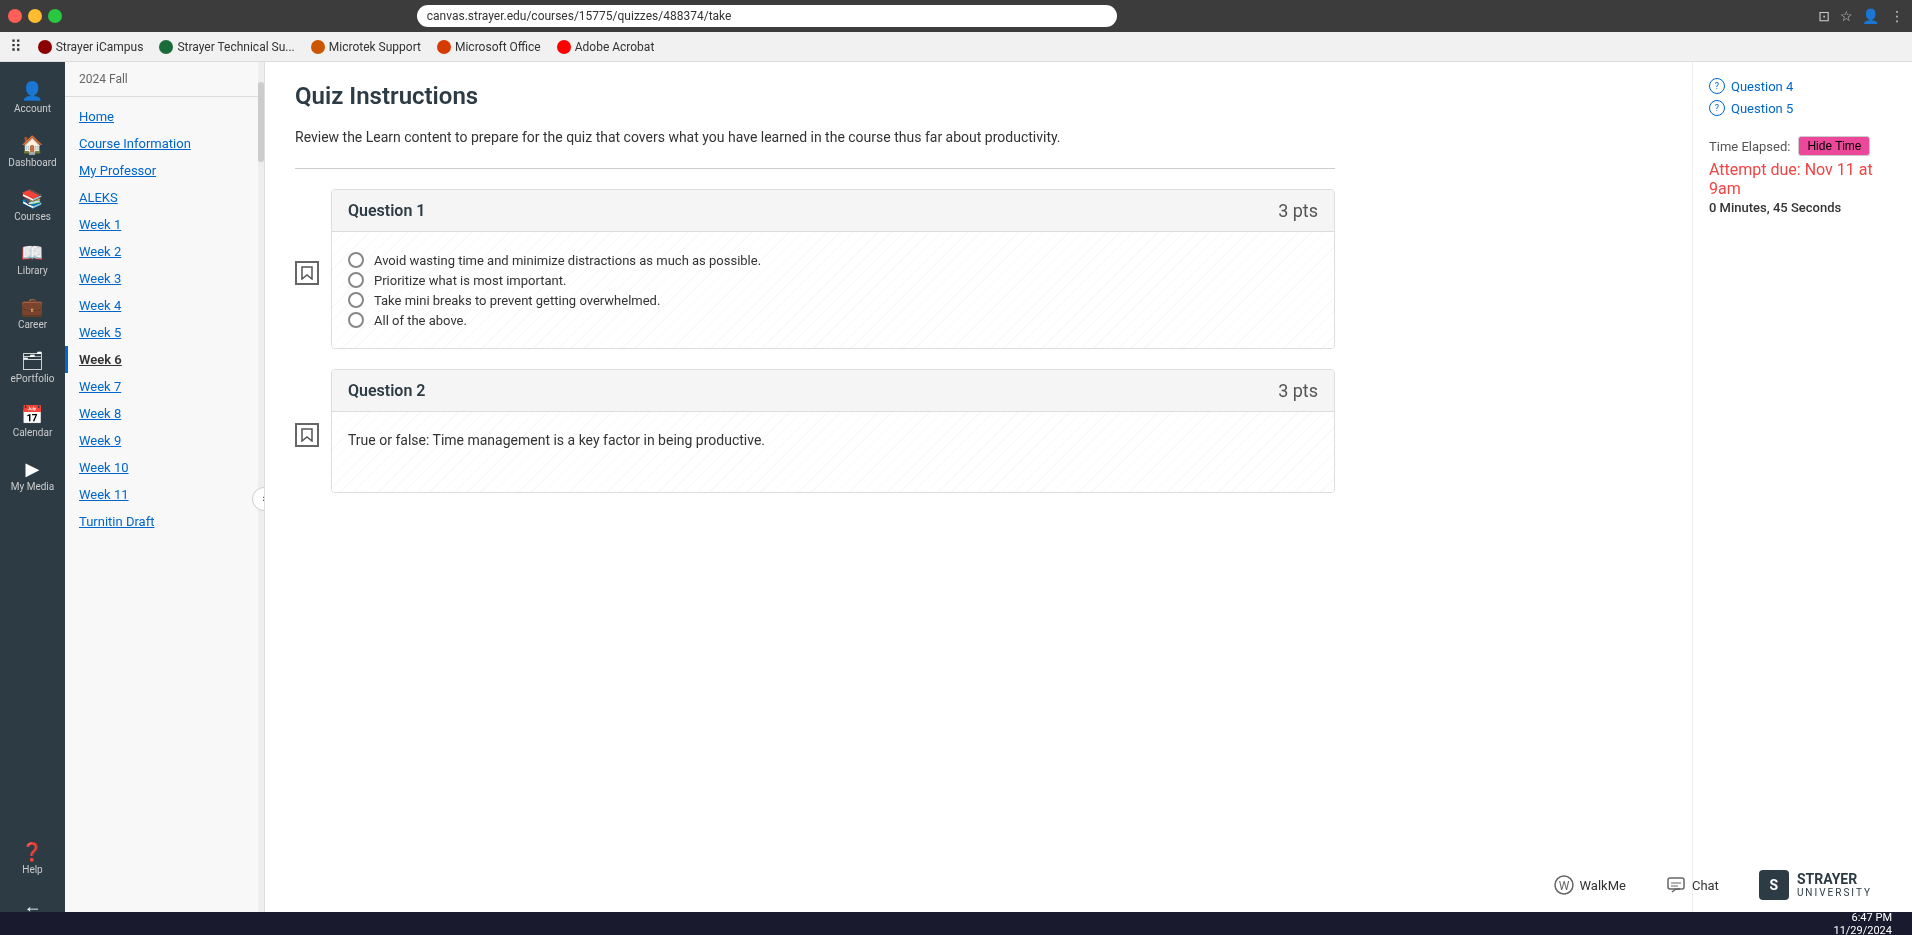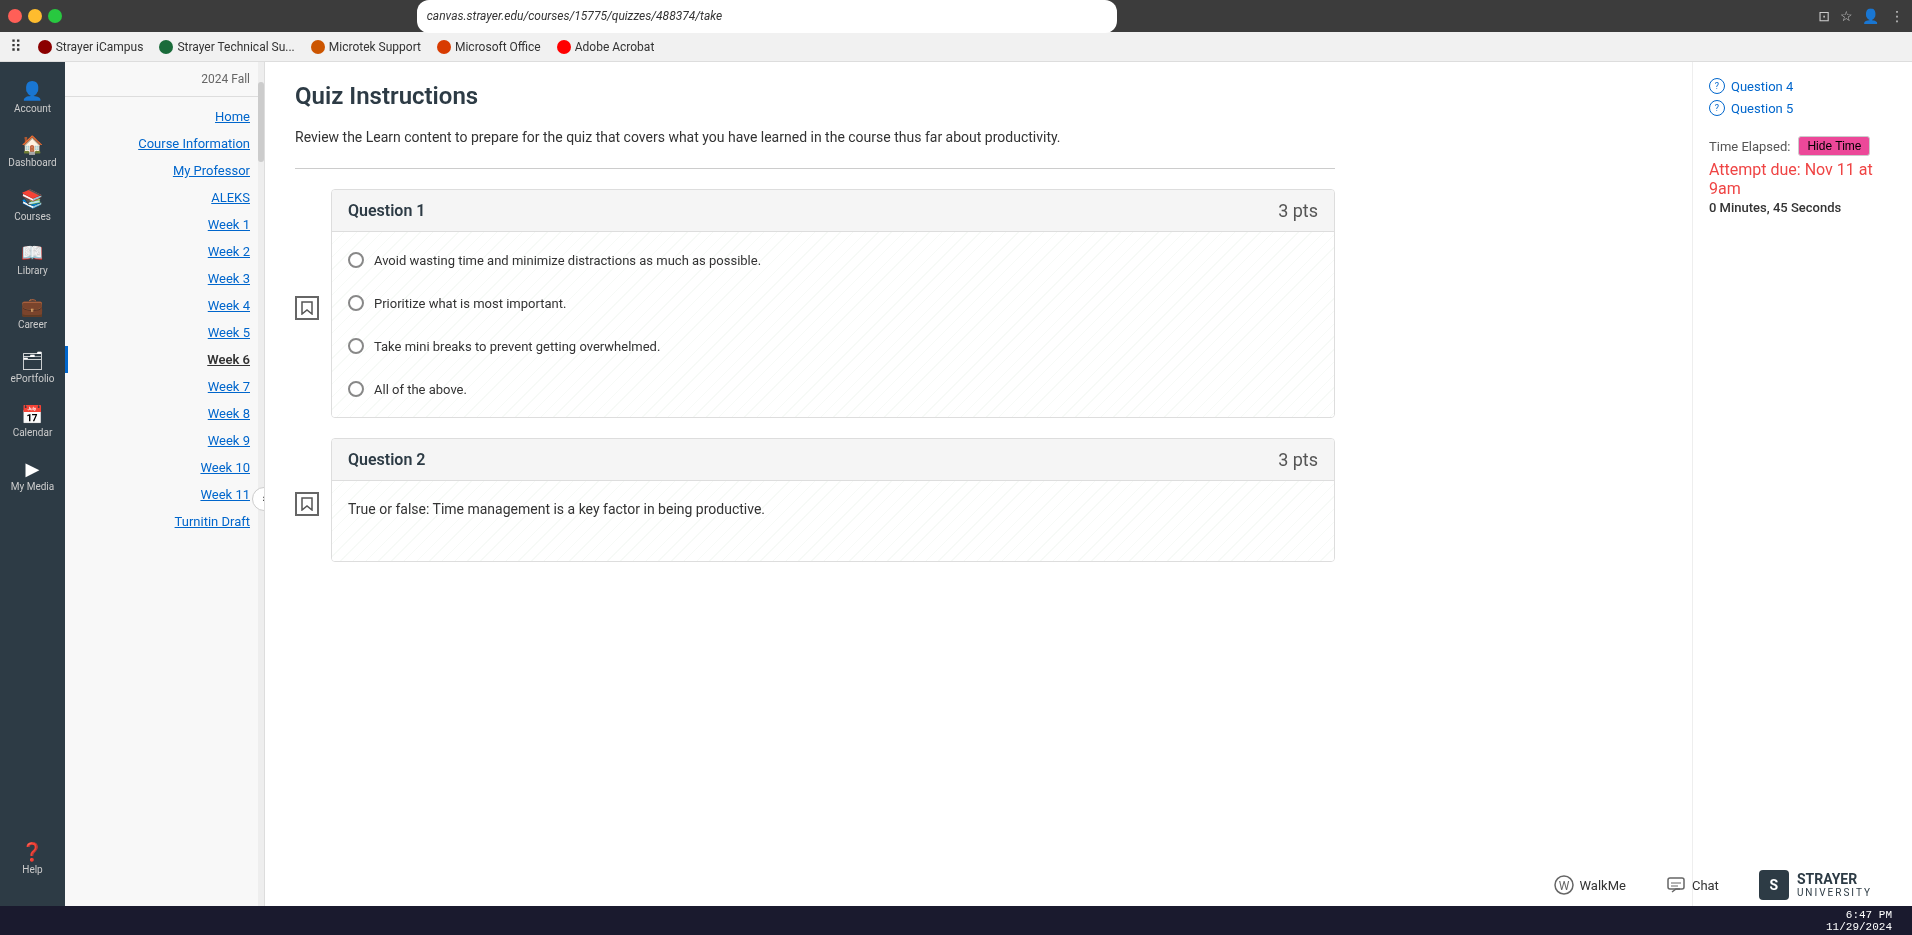--- a/index.html
+++ b/index.html
@@ -5,21 +5,21 @@
     * { box-sizing: border-box; margin: 0; padding: 0; }
     body { font-family: -apple-system, BlinkMacSystemFont, 'Segoe UI', Roboto, sans-serif; background: #fff; overflow: hidden; height: 935px; width: 1912px; }
 
     
     .browser-chrome { background: #3c3c3c; height: 32px; display: flex; align-items: center; padding: 0 8px; gap: 8px; }
     .browser-controls { display: flex; gap: 6px; align-items: center; }
     .browser-btn { width: 14px; height: 14px; border-radius: 50%; border: none; cursor: pointer; }
     .browser-btn.close { background: #ff5f57; }
     .browser-btn.min { background: #febc2e; }
     .browser-btn.max { background: #28c840; }
-    .address-bar { flex: 1; background: #fff; border-radius: 12px; height: 33px; display: flex; align-items: center; padding: 0 10px; font-size: 12px; color: #333; max-width: 700px; margin: 0 auto; font-style: italic; }
+    .address-bar { flex: 1; background: #fff; border-radius: 12px; height: 22px; display: flex; align-items: center; padding: 0 10px; font-size: 12px; color: #333; max-width: 700px; margin: 0 auto; }
     .browser-actions { display: flex; gap: 10px; align-items: center; margin-left: auto; }
     .browser-action-icon { color: #ccc; font-size: 14px; cursor: pointer; }
 
     
     .bookmarks-bar { background: #f1f1f1; height: 30px; display: flex; align-items: center; padding: 0 10px; gap: 16px; border-bottom: 1px solid #ddd; font-size: 12px; color: #333; overflow: hidden; }
     .bookmark-item { display: flex; align-items: center; gap: 4px; cursor: pointer; white-space: nowrap; }
     .bookmark-icon { width: 14px; height: 14px; border-radius: 50%; display: inline-block; }
     .bm-strayer { background: #8b0000; }
     .bm-technical { background: #1a6b3a; }
     .bm-microtek { background: #cc5500; }
@@ -31,21 +31,21 @@
 
     
     .left-nav { width: 65px; background: #2d3b45; display: flex; flex-direction: column; align-items: center; padding-top: 10px; gap: 4px; flex-shrink: 0; }
     .nav-item { display: flex; flex-direction: column; align-items: center; gap: 2px; padding: 8px 4px; cursor: pointer; border-radius: 6px; width: 58px; }
     .nav-icon { color: #fff; font-size: 18px; }
     .nav-label { color: #ccc; font-size: 10px; text-align: center; }
     .nav-spacer { flex: 1; }
     .nav-bottom { display: flex; flex-direction: column; align-items: center; gap: 4px; padding-bottom: 10px; }
 
     
-    .sidebar { width: 200px; background: #f8f8f8; border-right: 1px solid #ddd; overflow-y: auto; flex-shrink: 0; position: relative; text-align: right; }
+    .sidebar { width: 200px; background: #f8f8f8; border-right: 1px solid #ddd; overflow-y: auto; flex-shrink: 0; position: relative; }
     .sidebar-header { padding: 10px 14px; font-size: 12px; color: #666; border-bottom: 1px solid #ddd; }
     .sidebar-nav { padding: 6px 0; }
     .sidebar-link { display: block; padding: 6px 14px; font-size: 13px; color: #0066cc; cursor: pointer; text-decoration: underline; }
     .sidebar-link.active { color: #333; font-weight: 600; text-decoration: underline; border-left: 3px solid #0066cc; padding-left: 11px; }
     .sidebar-collapse-btn { position: absolute; right: -12px; top: 50%; transform: translateY(-50%); width: 24px; height: 24px; background: #fff; border: 1px solid #ccc; border-radius: 50%; display: flex; align-items: center; justify-content: center; cursor: pointer; font-size: 10px; z-index: 10; }
 
     
     .main-content { flex: 1; overflow-y: auto; background: #fff; position: relative; }
     .content-inner { padding: 20px 30px; max-width: 1100px; }
 
@@ -55,21 +55,21 @@
 
     
     .question-wrapper { display: flex; align-items: center; gap: 12px; margin-bottom: 20px; }
     .question-bookmark { width: 24px; height: 24px; border: 2px solid #666; display: flex; align-items: center; justify-content: center; cursor: pointer; flex-shrink: 0; margin-top: 8px; background: #fff; }
     .question-box { flex: 1; border: 1px solid #ddd; border-radius: 4px; overflow: hidden; }
     .question-header { background: #f5f5f5; padding: 10px 16px; display: flex; justify-content: space-between; align-items: center; border-bottom: 1px solid #ddd; }
     .question-title { font-size: 16px; font-weight: 600; color: #2d3b45; }
     .question-pts { font-size: 18px; color: #555; }
     .question-body { padding: 20px 16px; background: #fff; background-image: repeating-linear-gradient(135deg, transparent, transparent 8px, rgba(200,220,200,0.15) 8px, rgba(200,220,200,0.15) 9px); }
     .question-text { font-size: 14px; color: #333; margin-bottom: 20px; }
-    .answer-options { display: flex; flex-direction: column; gap: 27px; }
+    .answer-options { display: flex; flex-direction: column; gap: 4px; }
     .answer-option { display: flex; align-items: center; gap: 10px; font-size: 13px; color: #333; }
     .radio-btn { width: 16px; height: 16px; border: 2px solid #888; border-radius: 50%; background: #fff; flex-shrink: 0; cursor: pointer; display: inline-block; }
 
     
     .right-panel { width: 220px; background: #fff; border-left: 1px solid #eee; padding: 16px; flex-shrink: 0; font-size: 13px; }
     .question-nav-links { margin-bottom: 20px; }
     .question-nav-link { display: flex; align-items: center; gap: 6px; color: #0066cc; text-decoration: none; cursor: pointer; margin-bottom: 6px; font-size: 13px; }
     .circle-q { width: 16px; height: 16px; border: 1px solid #0066cc; border-radius: 50%; display: flex; align-items: center; justify-content: center; font-size: 9px; color: #0066cc; flex-shrink: 0; }
     .time-section { margin-top: 2px; }
     .time-elapsed-row { display: flex; align-items: center; gap: 8px; margin-bottom: 4px; }
@@ -79,21 +79,21 @@
     .time-remaining { color: #333; font-weight: 500; font-size: 13px; }
 
     
     .footer { position: fixed; bottom: 35px; right: 40px; display: flex; gap: 40px; align-items: center; }
     .footer-btn { display: flex; align-items: center; gap: 6px; cursor: pointer; font-size: 13px; color: #333; }
     .strayer-logo { display: flex; align-items: center; gap: 8px; }
     .strayer-shield { width: 30px; height: 30px; background: #2d3b45; border-radius: 4px; display: flex; align-items: center; justify-content: center; color: #fff; font-size: 14px; font-weight: bold; }
     .strayer-text { font-size: 14px; font-weight: bold; color: #2d3b45; line-height: 1.2; }
 
     
-    .taskbar { position: fixed; bottom: 0; left: 0; right: 0; height: 29px; background: #1a1a2e; display: flex; align-items: center; padding: 0 10px; font-family: Liberation Mono, monospace; }
+    .taskbar { position: fixed; bottom: 0; left: 0; right: 0; height: 23px; background: #1a1a2e; display: flex; align-items: center; padding: 0 10px; }
     .taskbar-right { margin-left: auto; color: #fff; font-size: 11px; display: flex; flex-direction: column; align-items: flex-end; padding-right: 10px; }
 
     
     .main-content::-webkit-scrollbar { width: 8px; }
     .main-content::-webkit-scrollbar-track { background: #f1f1f1; }
     .main-content::-webkit-scrollbar-thumb { background: #bbb; border-radius: 4px; }
   </style>
 </head>
 <body>
 

